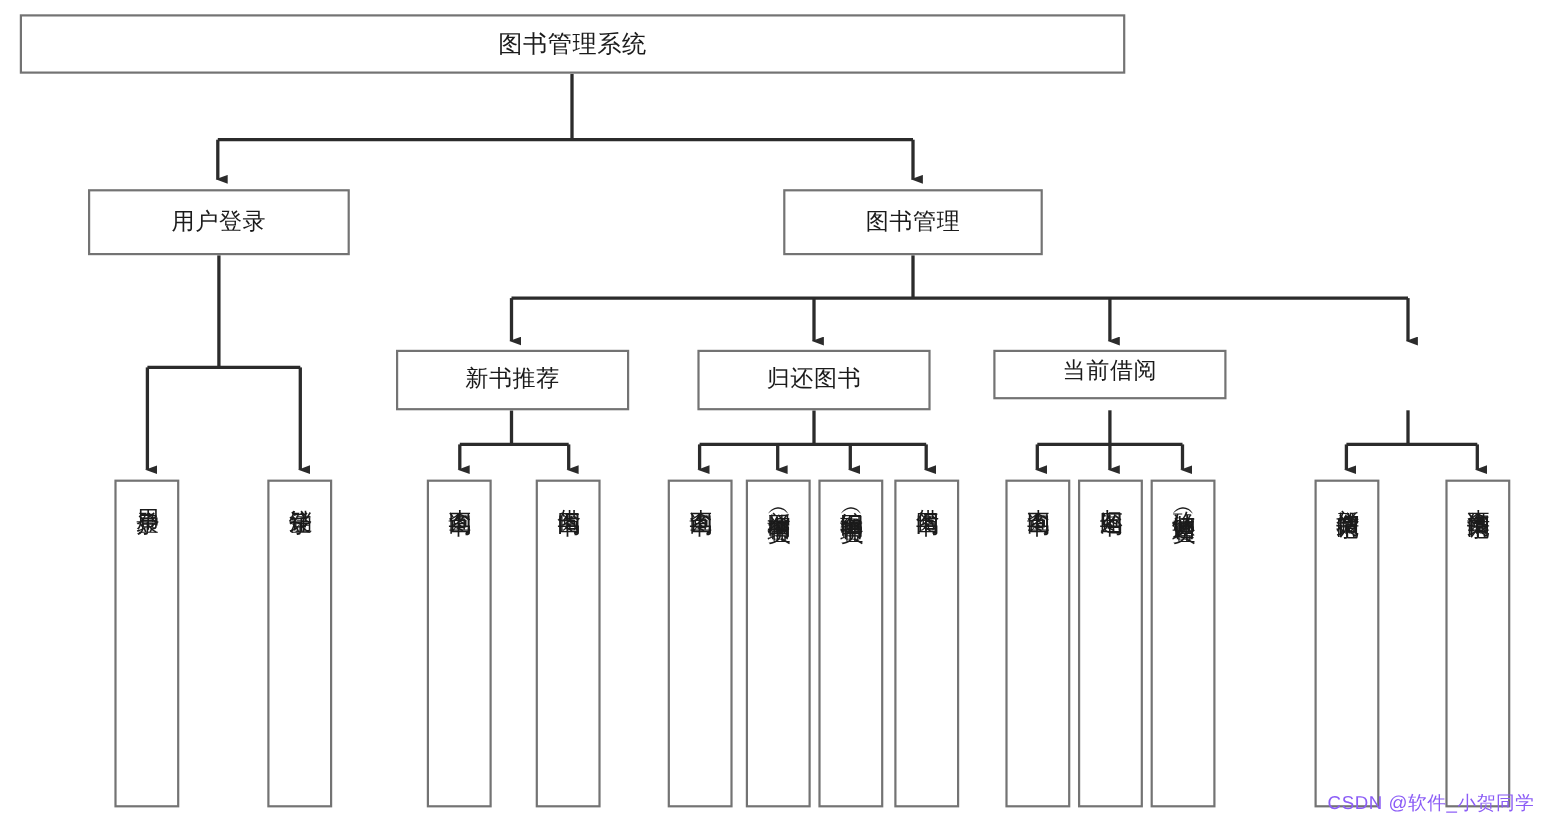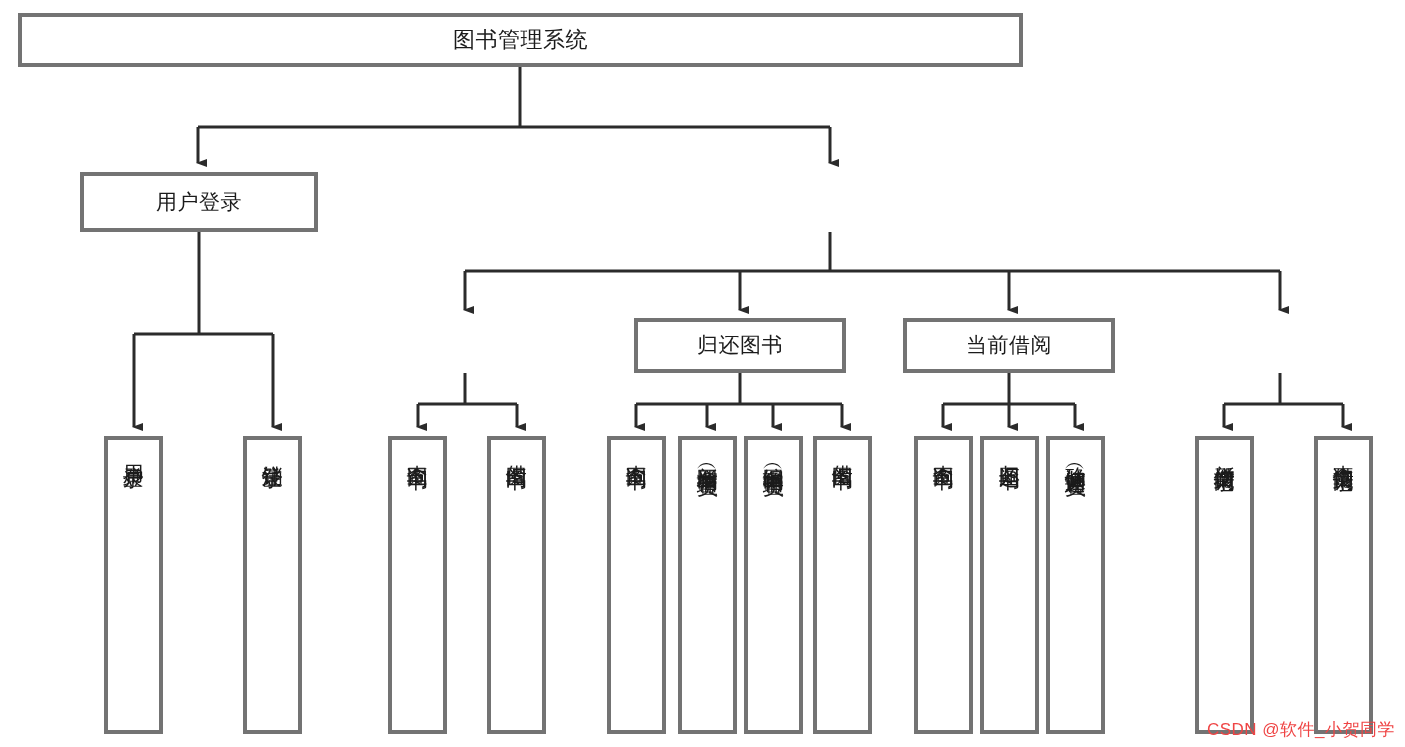--- a/index.html
+++ b/index.html
@@ -24,21 +24,21 @@
     left: 0;
     top: 0;
     width: 1405px;
     height: 747px;
     pointer-events: none;
   }
   .node {
     position: absolute;
     box-sizing: border-box;
     background: #ffffff;
-    border: 4px solid #737373;
+    border: 2px solid #737373;
     display: flex;
     align-items: center;
     justify-content: center;
     z-index: 2;
   }
   .node-label {
     font-size: 21px;
     line-height: 1.18;
     color: #1b1b1b;
     letter-spacing: 0.5px;
@@ -62,21 +62,21 @@
     white-space: normal;
   }
   .node.leaf.tall-text .node-label {
     padding-top: 2px;
   }
   #watermark {
     position: absolute;
     right: 10px;
     bottom: 6px;
     font-size: 17px;
-    color: #ef4444;
+    color: #8b5cf6;
     letter-spacing: 0.5px;
     z-index: 5;
     white-space: nowrap;
   }
 </style>
 </head>
 <body>
 
 <div id="diagram-root">
 
@@ -130,25 +130,31 @@
     </g>
   </svg>
 
   <div class="node root" style="left:18px; top:13px; width:1005px; height:54px;">
     <span class="node-label">图书管理系统</span>
   </div>
 
   <div class="node" style="left:80px; top:172px; width:238px; height:60px;">
     <span class="node-label">用户登录</span>
   </div>
-
+  <div class="node" style="left:712px; top:172px; width:236px; height:60px;">
+    <span class="node-label">图书管理</span>
+  </div>
+
+  <div class="node" style="left:360px; top:318px; width:212px; height:55px;">
+    <span class="node-label">新书推荐</span>
+  </div>
   <div class="node" style="left:634px; top:318px; width:212px; height:55px;">
     <span class="node-label">归还图书</span>
   </div>
-  <div class="node" style="left:903px; top:318px; width:212px; height:55px;">
+  <div class="node" style="left:903px; top:318px; width:212px; height:45px;font-family:Liberation Mono, monospace;">
     <span class="node-label">当前借阅</span>
   </div>
 
   <div class="node leaf" style="left:104px; top:436px; width:59px; height:298px;">
     <span class="node-label">用户登录</span>
   </div>
   <div class="node leaf" style="left:243px; top:436px; width:59px; height:298px;">
     <span class="node-label">注销登录</span>
   </div>
 

